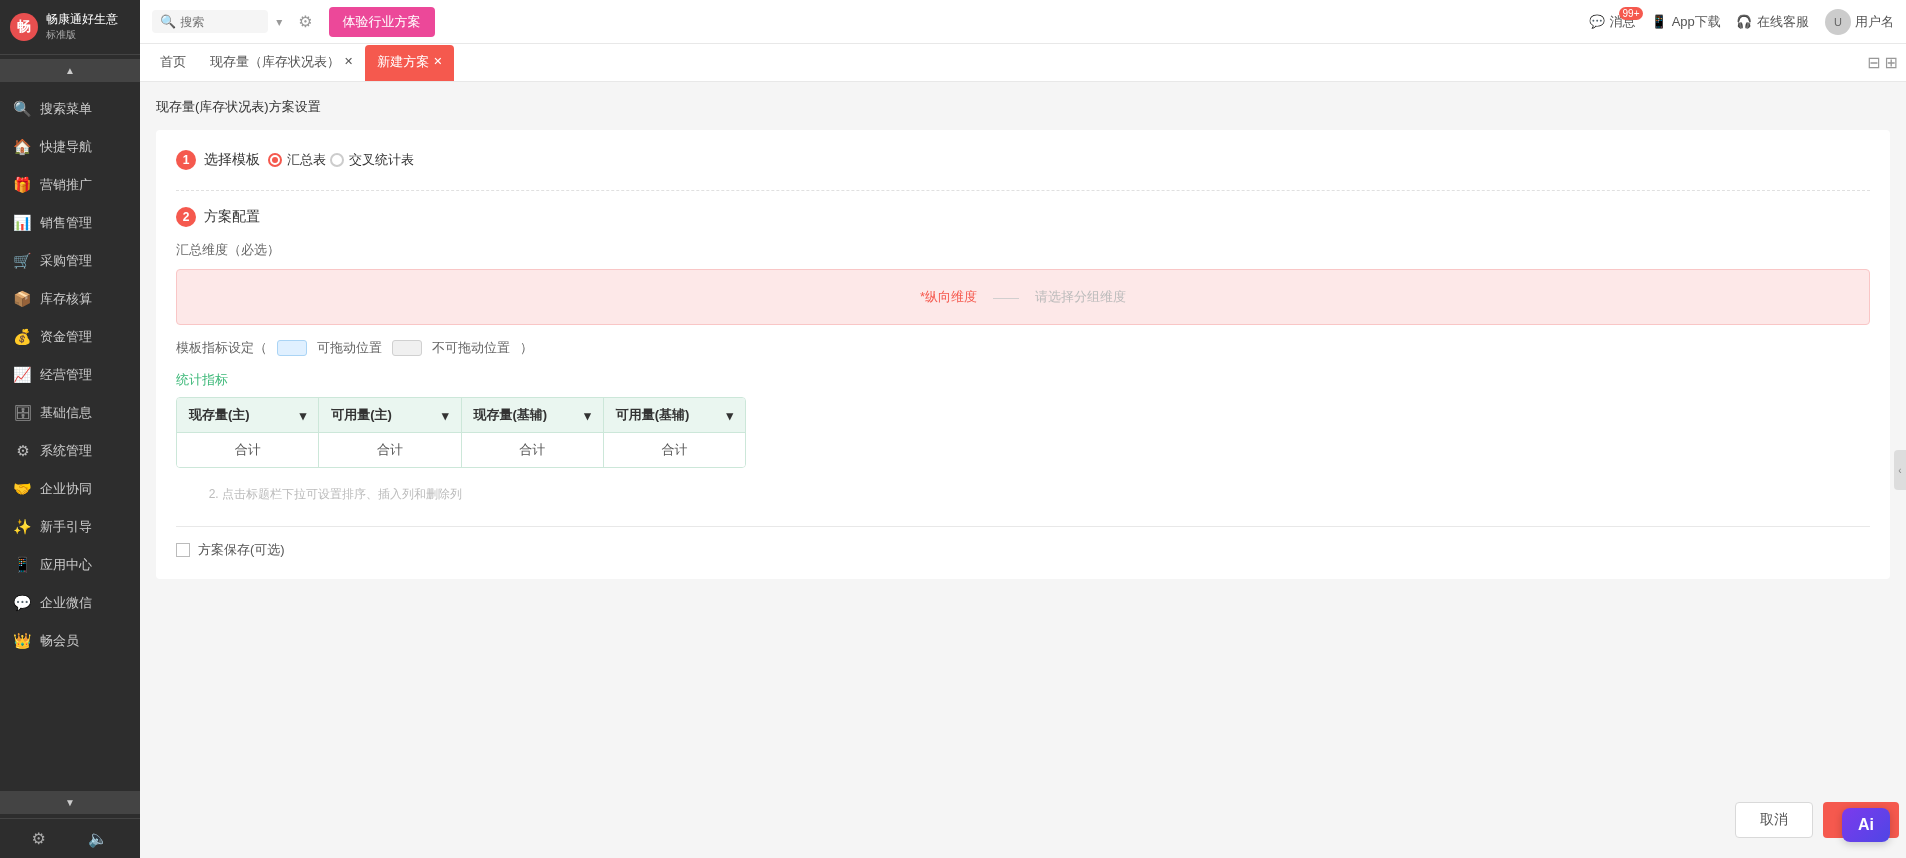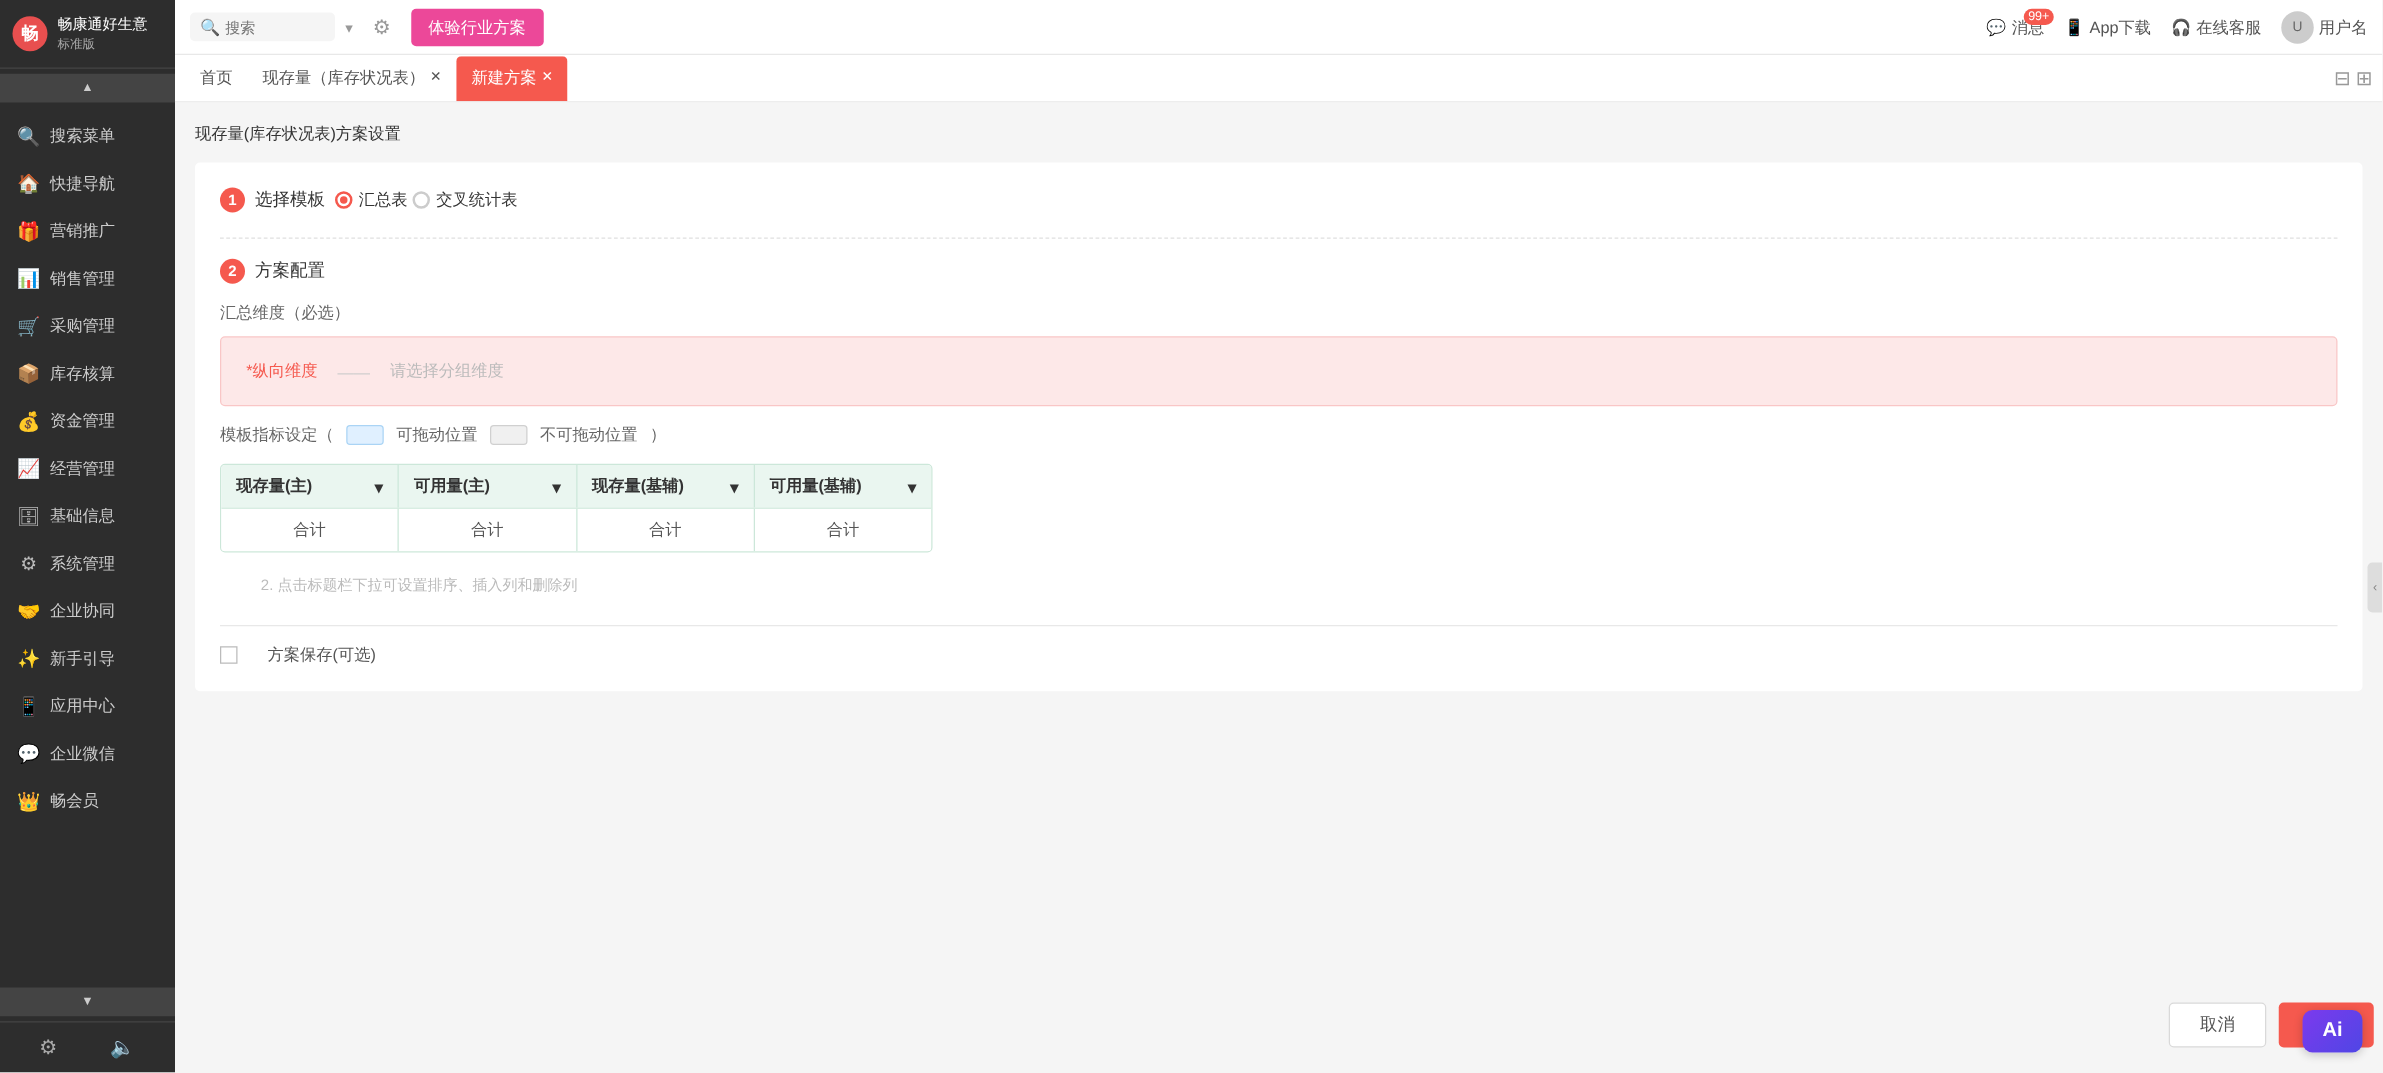--- a/index.html
+++ b/index.html
@@ -197,20 +197,21 @@
     
     .required-row {
       background: #fde8e8;
       border: 1px solid #f9c6c6;
       border-radius: 4px;
       padding: 18px 20px;
       display: flex;
       align-items: center;
       gap: 16px;
       margin-bottom: 14px;
+      justify-content: center;
     }
     .required-label { color: #f5594e; font-size: 13px; }
     .required-divider { color: #ccc; }
     .required-placeholder { color: #bbb; font-size: 13px; }
 
     
     .template-indicator-row {
       display: flex; align-items: center; gap: 10px;
       margin-bottom: 14px; font-size: 13px; color: #666;
     }
@@ -266,21 +267,21 @@
     .tips-section {
       margin-top: 16px;
       color: #bbb;
       font-size: 12px;
       line-height: 1.8;
     }
     .tips-section .tip-item { display: flex; gap: 6px; }
 
     
     .save-row {
-      display: flex; align-items: center; gap: 24px;
+      display: flex; align-items: center; gap: 8px;
       margin-top: 20px;
       padding-top: 14px;
       border-top: 1px solid #e8e8e8;
     }
     .save-checkbox {
       width: 14px; height: 14px; border: 1px solid #bbb;
       display: inline-flex; align-items: center; justify-content: center;
       cursor: pointer; background: #fff;
     }
     .save-label { font-size: 13px; color: #555; }
@@ -532,20 +533,21 @@
 
         <div class="template-indicator-row">
           <span>模板指标设定（</span>
           <span class="indicator-box"></span>
           <span>可拖动位置</span>
           <span class="indicator-box grey"></span>
           <span>不可拖动位置</span>
           <span>）</span>
         </div>
 
+        <div class="stats-label">统计指标</div>
         <div class="stats-table">
           <div class="stats-table-header">
             <div class="stats-col">
               <span>现存量(主)</span>
               <span>▾</span>
             </div>
             <div class="stats-col">
               <span>可用量(主)</span>
               <span>▾</span>
             </div>

